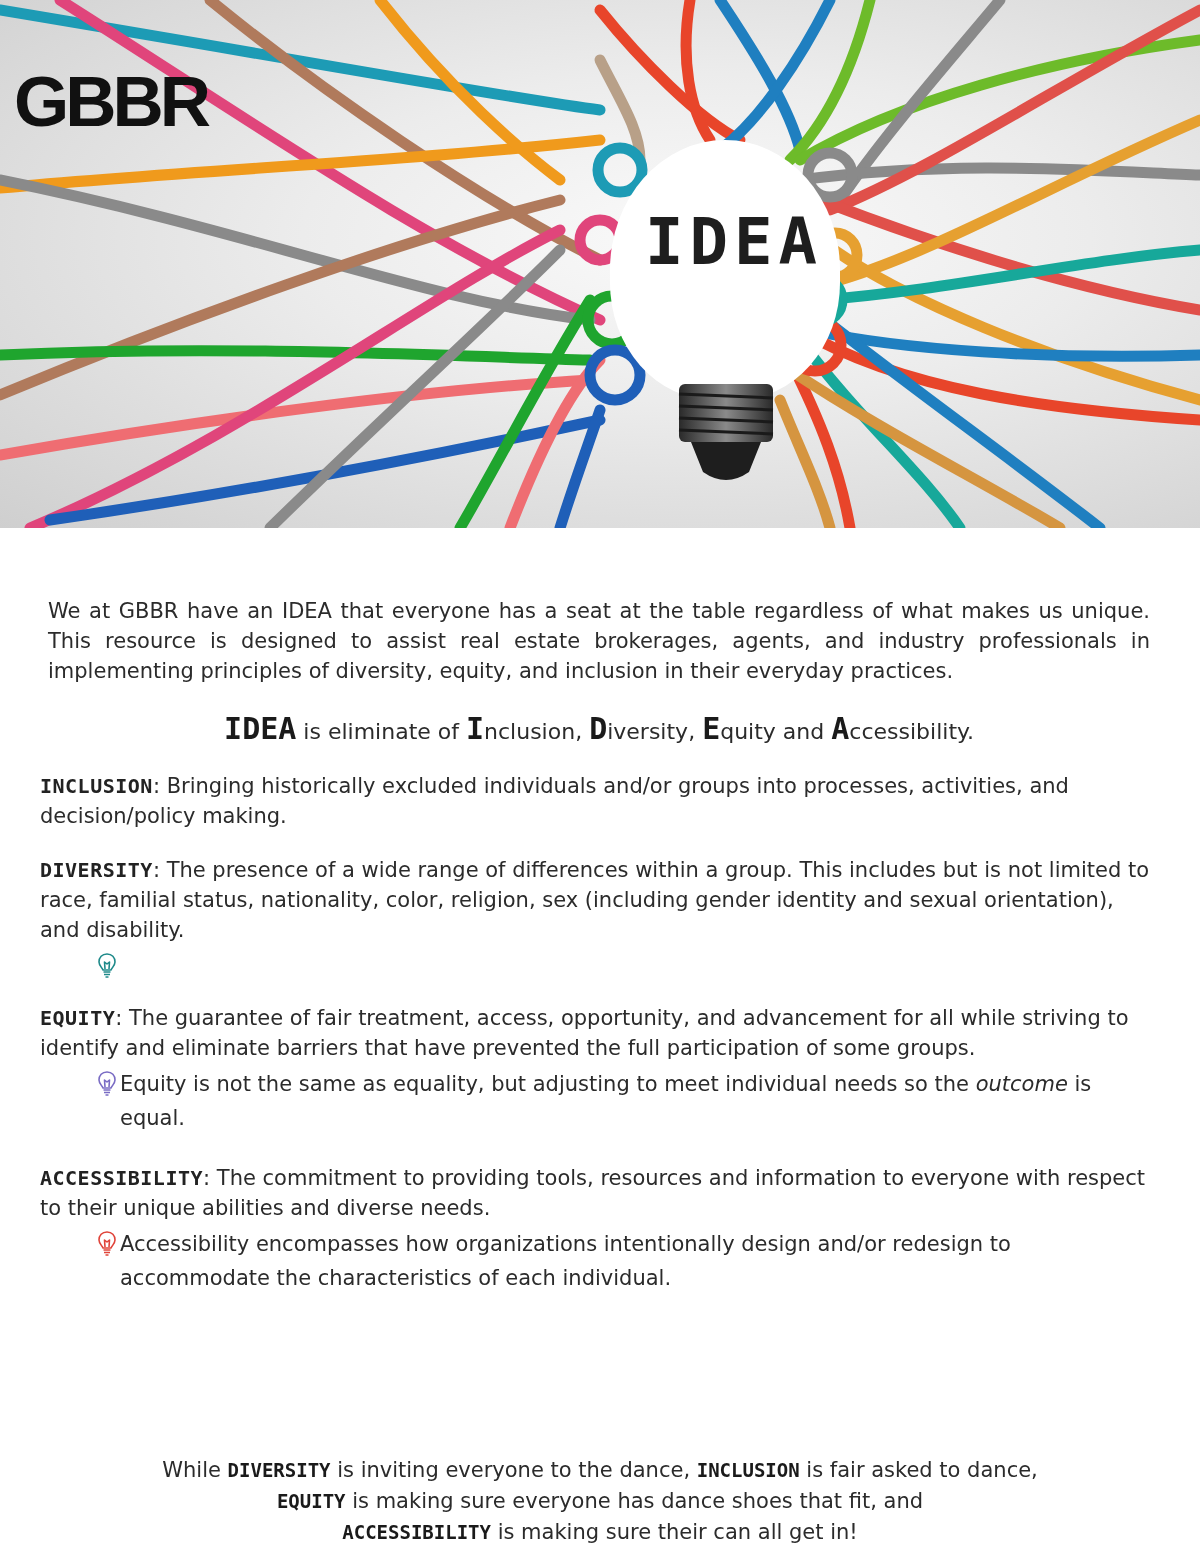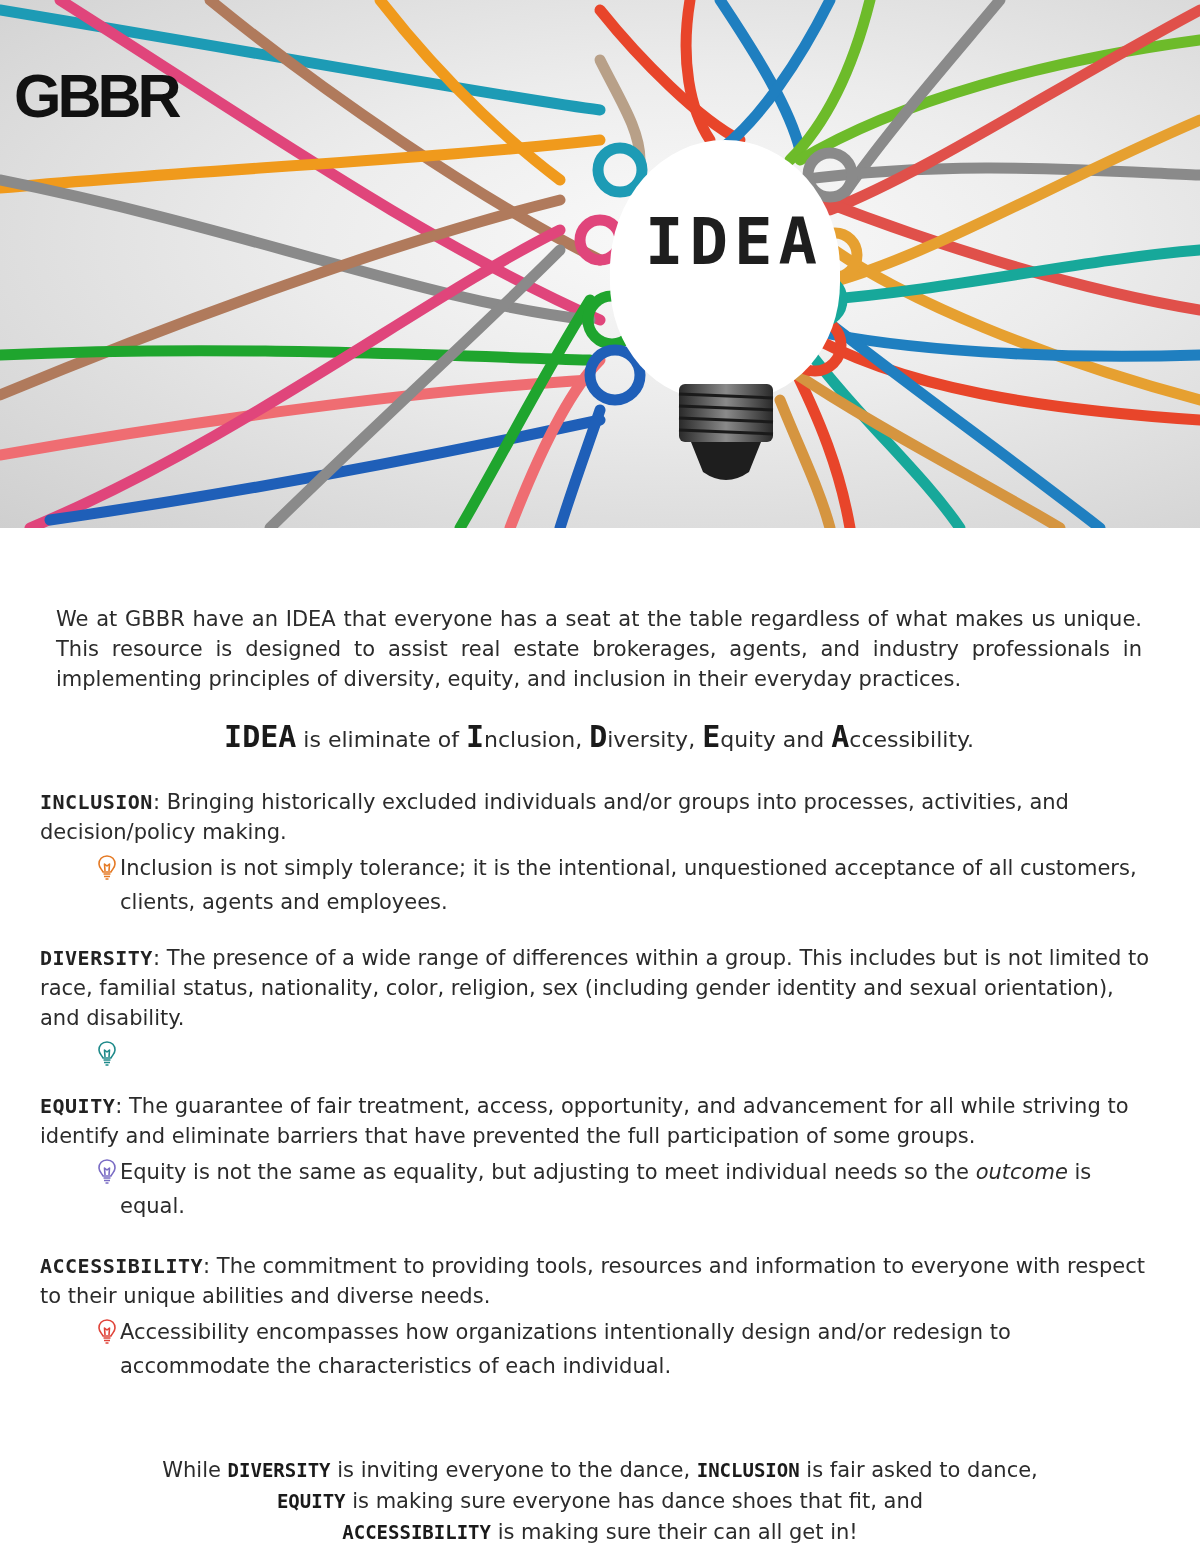--- a/index.html
+++ b/index.html
@@ -3,29 +3,29 @@
 <meta charset="utf-8">
 <style>
   html, body { margin: 0; padding: 0; background: #ffffff; }
   body { width: 1200px; height: 1548px; position: relative; overflow: hidden;
          font-family: "DejaVu Sans", sans-serif; color: #2b2b2b; }
 
   .hero { position: absolute; left: 0; top: 0; width: 1200px; height: 528px; overflow: hidden;
           background: radial-gradient(ellipse at 58% 45%, #fafafa 0%, #ececec 40%, #cfcfcf 100%); }
   .hero svg.ropes { position: absolute; left: 0; top: 0; }
   .logo { position: absolute; left: 14px; top: 66px; font-family: "Liberation Sans", sans-serif;
-          font-weight: 900; font-size: 61px; letter-spacing: -4px; color: #111; line-height: 1; }
+          font-weight: 900; font-size: 71px; letter-spacing: -4px; color: #111; line-height: 1; }
   .bulb-glow { position: absolute; left: 610px; top: 140px; width: 230px; height: 260px;
                border-radius: 50% 50% 45% 45%; background: #ffffff; }
   .hero-title { position: absolute; left: 645px; top: 210px; font-family: "DejaVu Sans Mono", monospace;
                 font-size: 64px; letter-spacing: 6px; color: #1e1e1e; font-weight: bold; line-height: 1; }
   .bulb-base { position: absolute; left: 677px; top: 384px; }
 
   .content { position: absolute; left: 40px; top: 588px; width: 1118px; font-size: 21px; line-height: 30px; }
-  .intro { text-align: justify; margin: 16px; }
+  .intro { text-align: justify; margin: 8px; }
   .idea-line { text-align: center; margin-top: 28px; font-size: 22px; }
   .mono { font-family: "DejaVu Sans Mono", monospace; font-weight: bold; color: #1a1a1a; }
   .idea-line .big { font-size: 30px; }
   .section { margin-top: 20px; }
   .term { font-family: "DejaVu Sans Mono", monospace; font-weight: bold; font-size: 20px; letter-spacing: 0.5px; color: #222; }
   .def { display: inline; }
   .tip { margin-left: 58px; margin-top: 4px; line-height: 34px; display: flex; align-items: flex-start; }
   .tip .bulb { width: 18px; height: 26px; margin-right: 4px; margin-top: 4px; flex: 0 0 auto; }
   .tip .tip-text { display: block; }
   .closing { position: absolute; left: 0; top: 1455px; width: 1200px; text-align: center;
@@ -111,28 +111,22 @@
   </svg>
 </div>
 
 <div class="content">
   <p class="intro">We at GBBR have an IDEA that everyone has a seat at the table regardless of what makes us unique. This resource is designed to assist real estate brokerages, agents, and industry professionals in implementing principles of diversity, equity, and inclusion in their everyday practices.</p>
 
   <div class="idea-line">
     <span class="mono big">IDEA</span><span> is eliminate of </span><span class="mono big">I</span><span>nclusion</span><span>, </span><span class="mono big">D</span><span>iversity</span><span>, </span><span class="mono big">E</span><span>quity</span><span> and </span><span class="mono big">A</span><span>ccessibility</span><span>.</span>
   </div>
 
-  <div class="section" style="margin-top:32px">
+  <div class="section" style="margin-top:24px">
     <div><span class="term">INCLUSION</span><span>:</span><span class="def">  Bringing historically excluded individuals and/or groups into processes, activities, and decision/policy making.</span></div>
-    <div class="tip">
-      <svg class="bulb" viewBox="0 0 18 26">
-          <path d="M9 1 C4 1 1 4.5 1 9 C1 12.5 4 14.5 5 17 L13 17 C14 14.5 17 12.5 17 9 C17 4.5 14 1 9 1 Z M5.5 19 L12.5 19 M6 21.5 L12 21.5 M7.5 24 L10.5 24 M7 16 L6.5 9 L9 11 L11.5 9 L11 16" fill="none" stroke="#e57a25" stroke-width="1.6" stroke-linejoin="round"></path>
-        </svg>
-      <span class="tip-text">Inclusion is not simply tolerance; it is the intentional, unquestioned acceptance of all customers, clients, agents and employees.</span>
-    </div>
   </div>
 
   <div class="section" style="margin-top:24px">
     <div><span class="term">DIVERSITY</span><span>:</span><span class="def">  The presence of a wide range of differences within a group. This includes but is not limited to race, familial status, nationality, color, religion, sex (including gender identity and sexual orientation), and disability.</span></div>
     <div class="tip">
       <svg class="bulb" viewBox="0 0 18 26">
           <path d="M9 1 C4 1 1 4.5 1 9 C1 12.5 4 14.5 5 17 L13 17 C14 14.5 17 12.5 17 9 C17 4.5 14 1 9 1 Z M5.5 19 L12.5 19 M6 21.5 L12 21.5 M7.5 24 L10.5 24 M7 16 L6.5 9 L9 11 L11.5 9 L11 16" fill="none" stroke="#1f8a8a" stroke-width="1.6" stroke-linejoin="round"></path>
         </svg>
     </div>
   </div>

